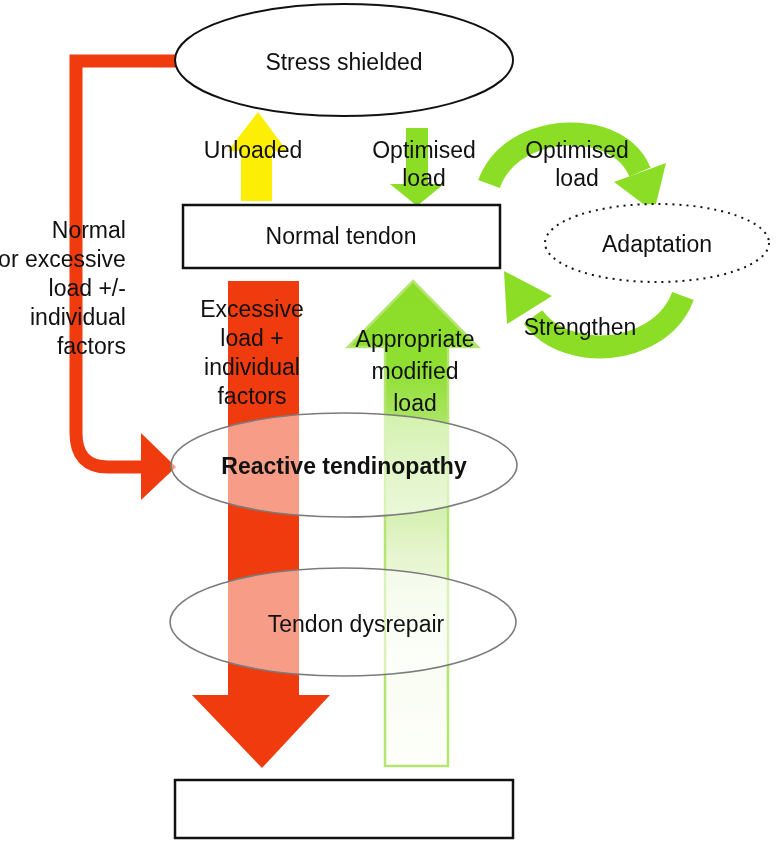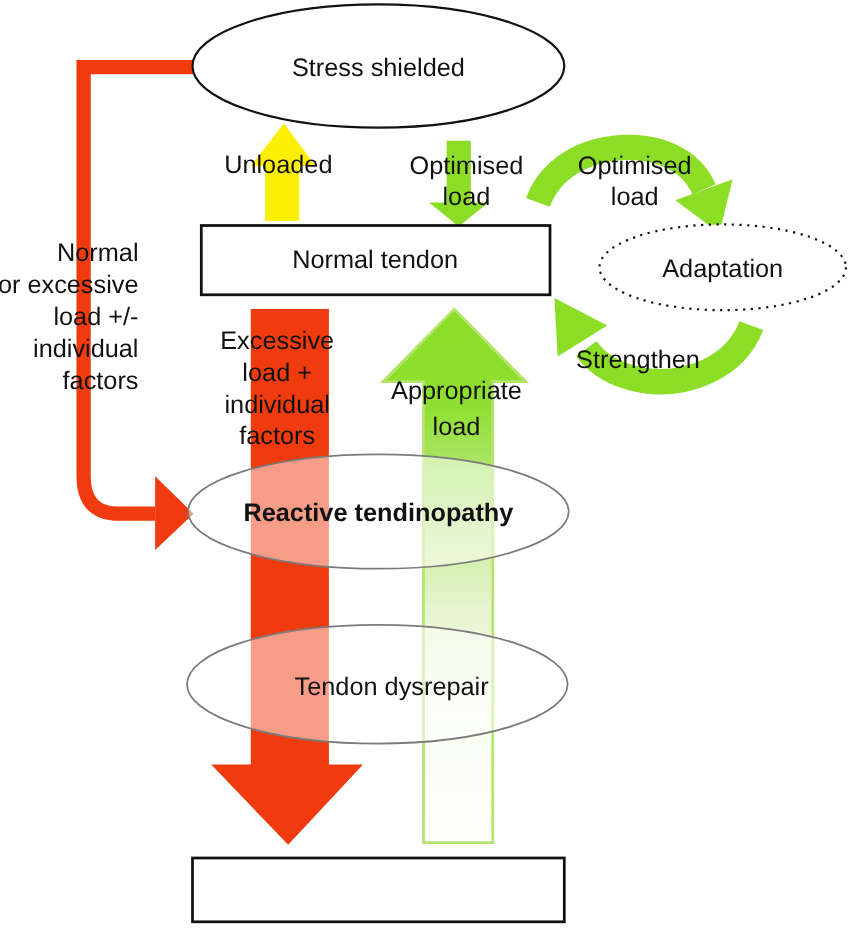--- a/index.html
+++ b/index.html
@@ -95,16 +95,17 @@
 
   <div class="lbl" style="left:252px; top:353px;">
     <div>Excessive</div>
     <div>load +</div>
     <div>individual</div>
     <div>factors</div>
   </div>
 
   <div class="lbl" style="left:415px; top:347px; line-height:32px;margin-top:24px;">
     <div>Appropriate</div>
+    <div>modified</div>
     <div>load</div>
   </div>
 
 </div>
 
 </body></html>

